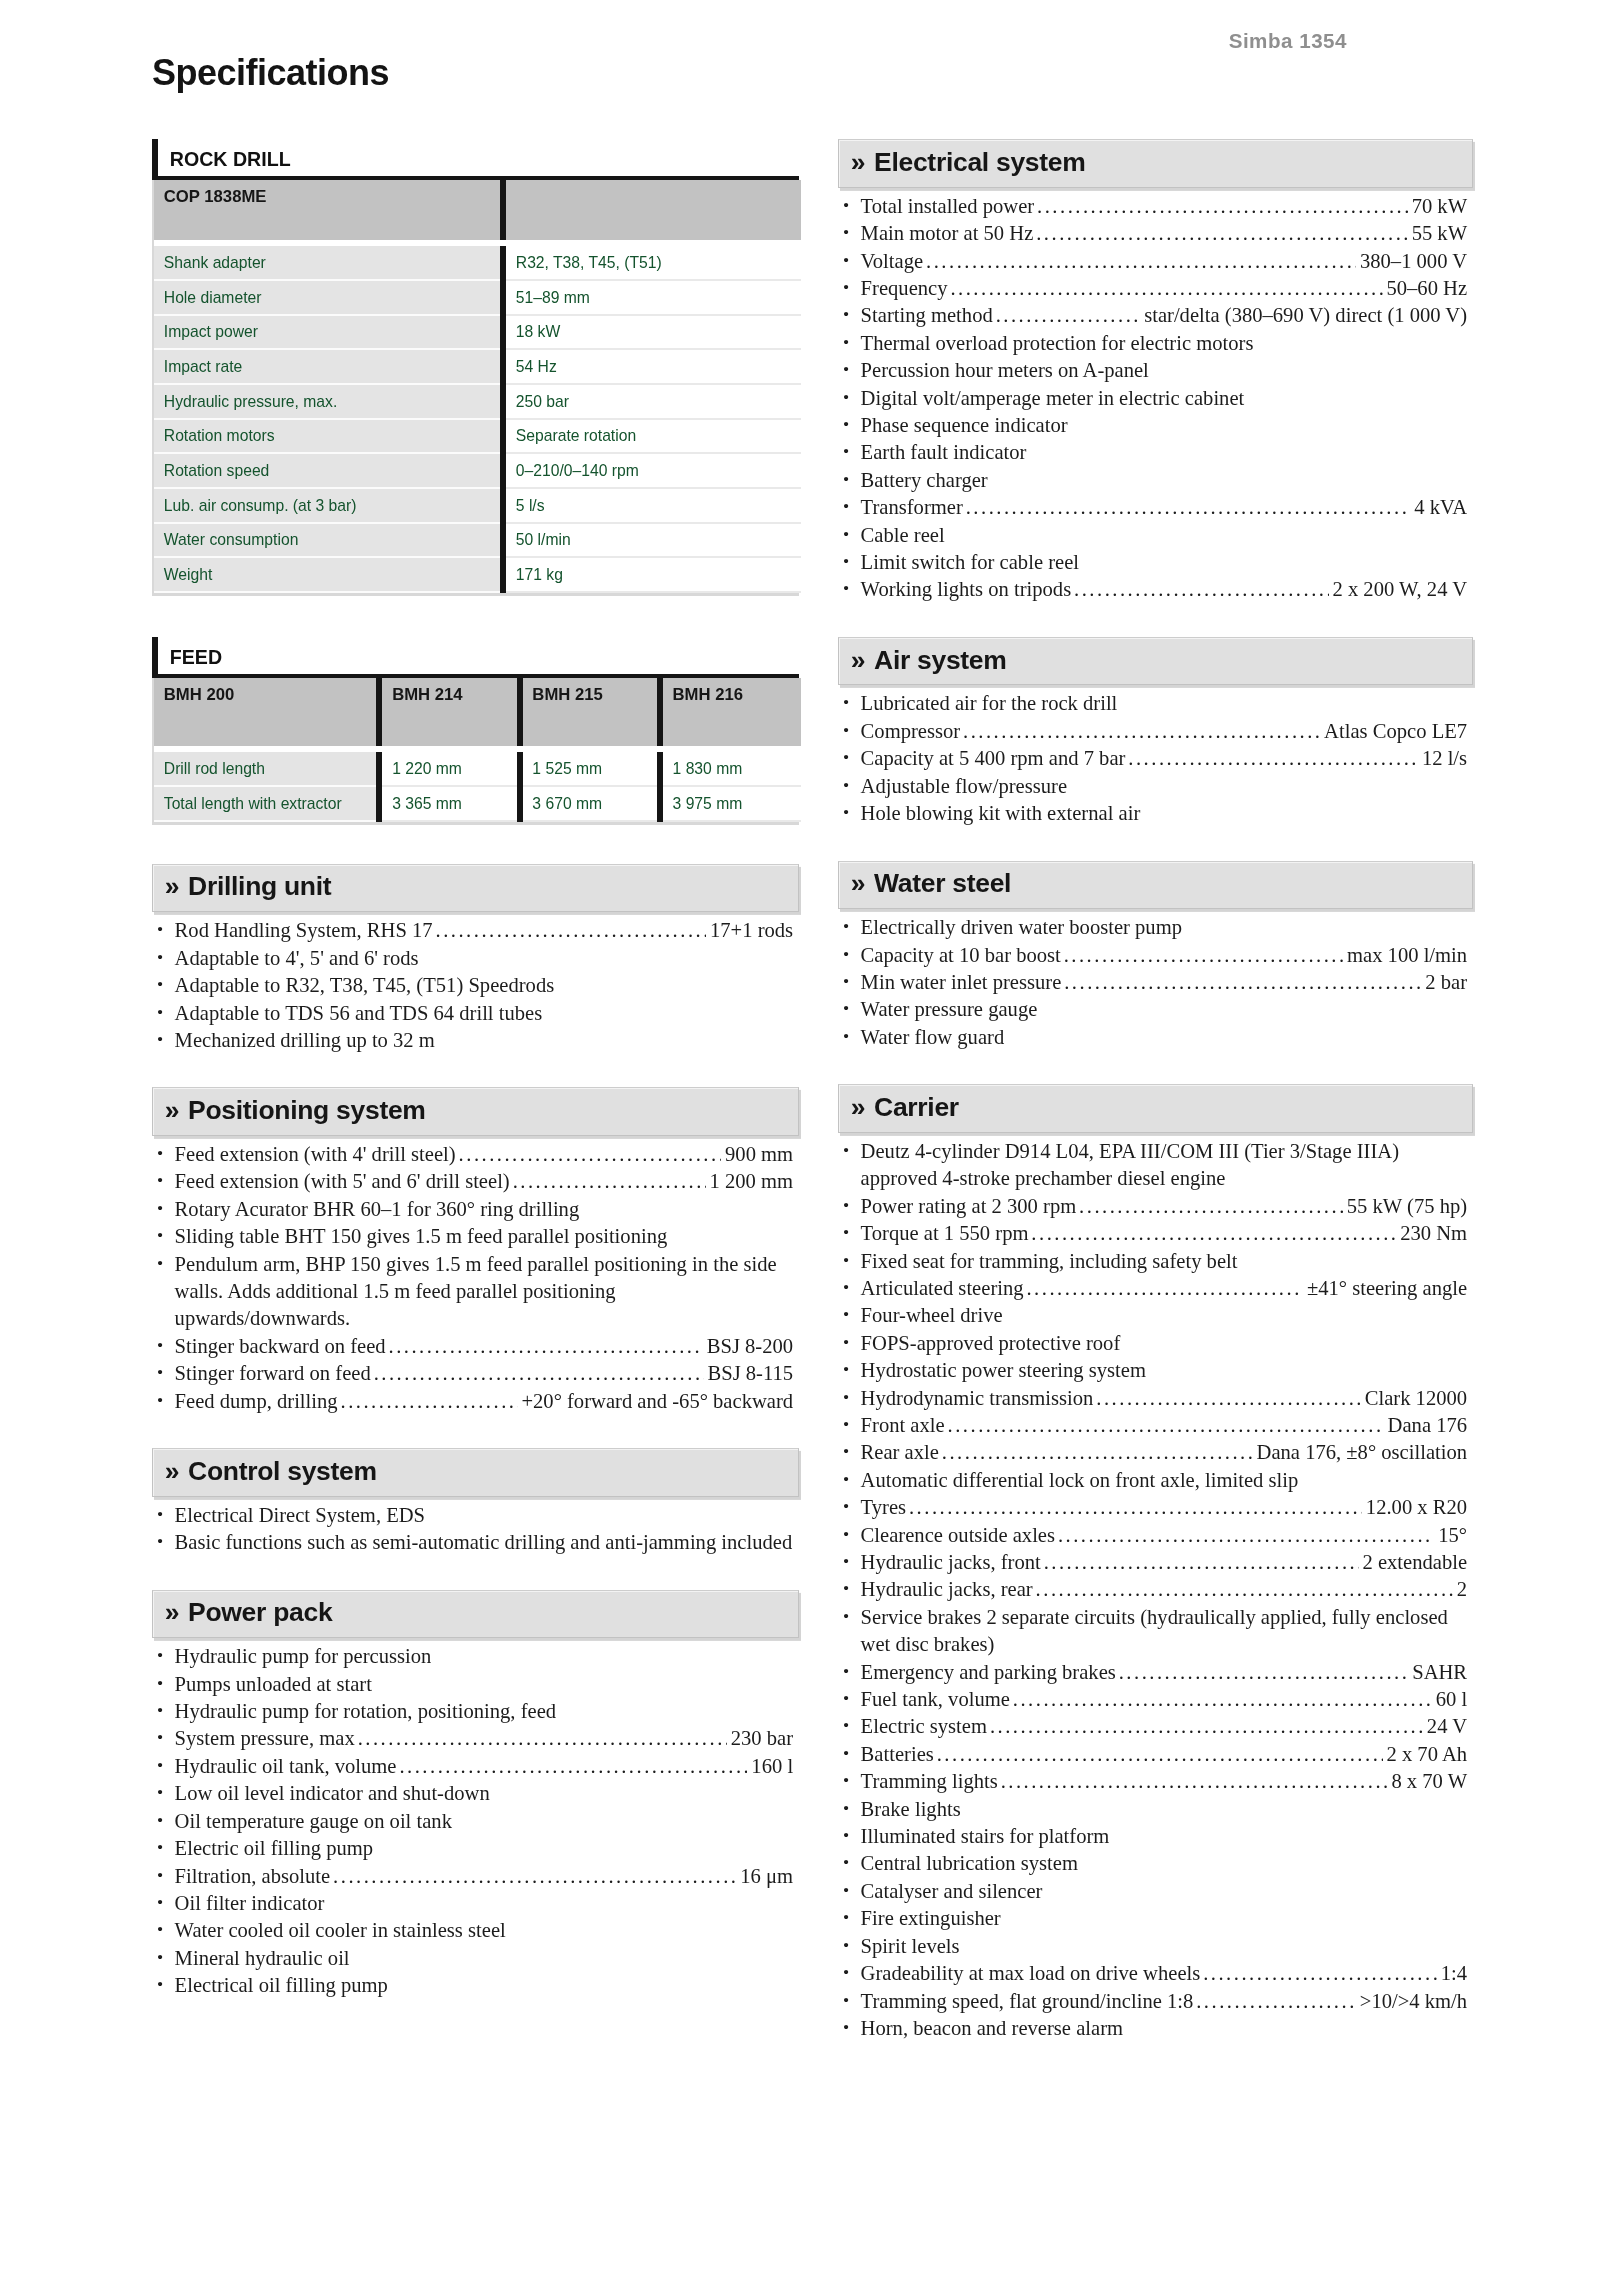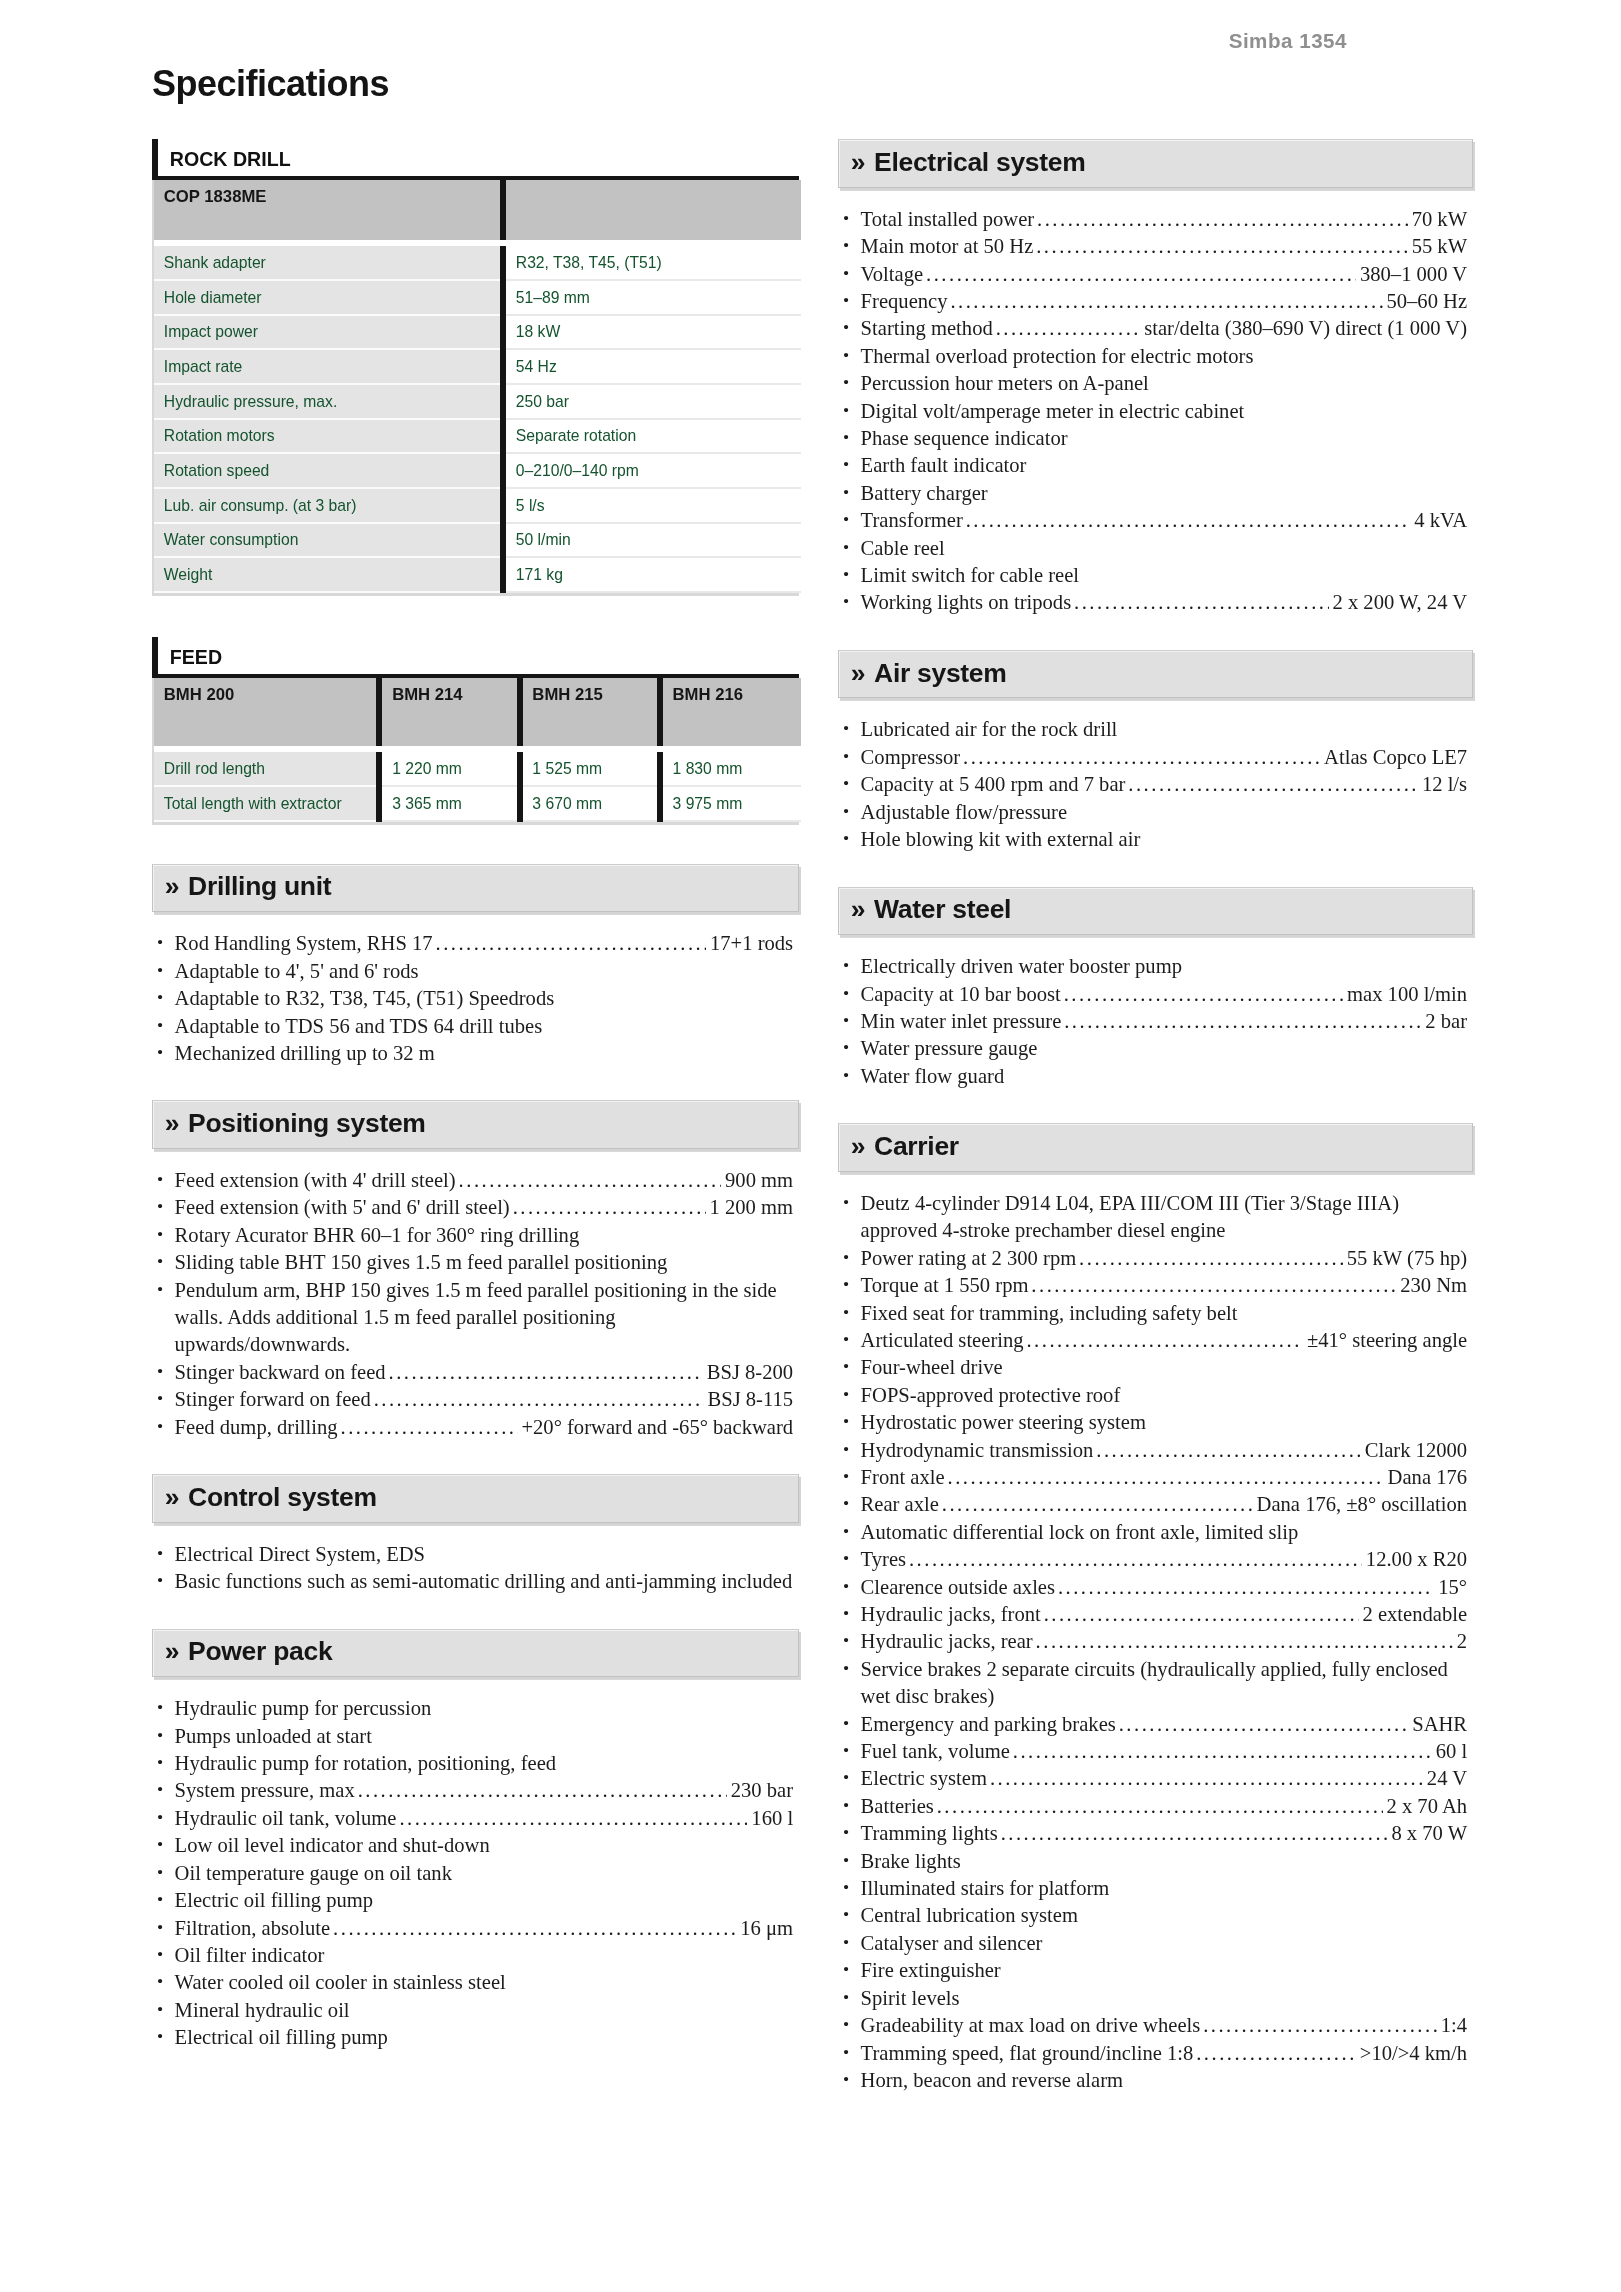--- a/index.html
+++ b/index.html
@@ -1,20 +1,20 @@
 <!DOCTYPE html>
 <html><head>
 <meta charset="utf-8">
 <style>
   html,body{margin:0;padding:0;background:#ffffff;}
   body{width:1621px;height:2293px;position:relative;font-family:"Liberation Sans",sans-serif;color:#1a1a1a;}
   .page{position:relative;width:1493px;height:2293px;background:#fff;overflow:hidden;}
 
   .brand{position:absolute;top:29px;right:146px;font:bold 20.6px "Liberation Sans",sans-serif;color:#8f8f8f;letter-spacing:0.5px;}
-  .page-title{position:absolute;left:152px;top:63px;margin:0;font:bold 36px "Liberation Sans",sans-serif;color:#141414;letter-spacing:-0.5px;}
+  .page-title{position:absolute;left:152px;top:52px;margin:0;font:bold 36px "Liberation Sans",sans-serif;color:#141414;letter-spacing:-0.5px;}
 
   .col{position:absolute;top:139px;}
   .col-left{left:152px;width:647px;}
   .col-right{left:838px;width:635px;}
 
   
   .cap{border-left:6.9px solid #151515;padding:8.8px 0 4.9px 11.8px;font:bold 19.6px "Liberation Sans",sans-serif;color:#111;}
   .cap-rule{height:3.9px;background:#151515;}
 
   .tbl-wrap{border-left:2.9px solid #d8d8d8;border-bottom:3.9px solid #d8d8d8;}
@@ -29,21 +29,21 @@
   .mt{margin-top:41px;}
 
   
   .spec-section{margin-top:33px;}
   .spec-section.first{margin-top:0;}
   .spec-section.first-left{margin-top:39px;}
   .sec-h{background:#e0e0e0;border:1px solid #c2c2c2;border-top-color:#cdcdcd;box-shadow:2px 2.9px 0 #d4d4d4, inset 1px 1px 0 #f3f3f3;padding:6.9px 11.8px 8.8px;font:bold 26.5px "Liberation Sans",sans-serif;color:#161616;letter-spacing:-0.3px;}
   .sec-h .chev{margin-right:8.8px;}
 
   
-  ul.spec-list{list-style:none;margin:18px 0 0 0;padding:0 5.9px 0 2px;}
+  ul.spec-list{list-style:none;margin:5px 0 0 0;padding:0 5.9px 0 2px;}
   ul.spec-list li{position:relative;padding-left:20.6px;font:20.6px/27.4px "Liberation Serif",serif;color:#1c1c1c;}
   ul.spec-list li::before{content:"\2022";position:absolute;left:2.9px;top:-1px;font-size:17.6px;color:#1c1c1c;}
   li.leader{display:flex;align-items:baseline;}
   li.leader .lbl{white-space:nowrap;}
   li.leader .dots{flex:1;min-width:11.8px;overflow:hidden;white-space:nowrap;color:#1c1c1c;}
   li.leader .dots::after{content:"....................................................................................................................................";letter-spacing:2.5px;margin-left:2.9px;}
   li.leader .val{white-space:nowrap;padding-left:3.9px;}
 </style>
 </head>
 <body>

